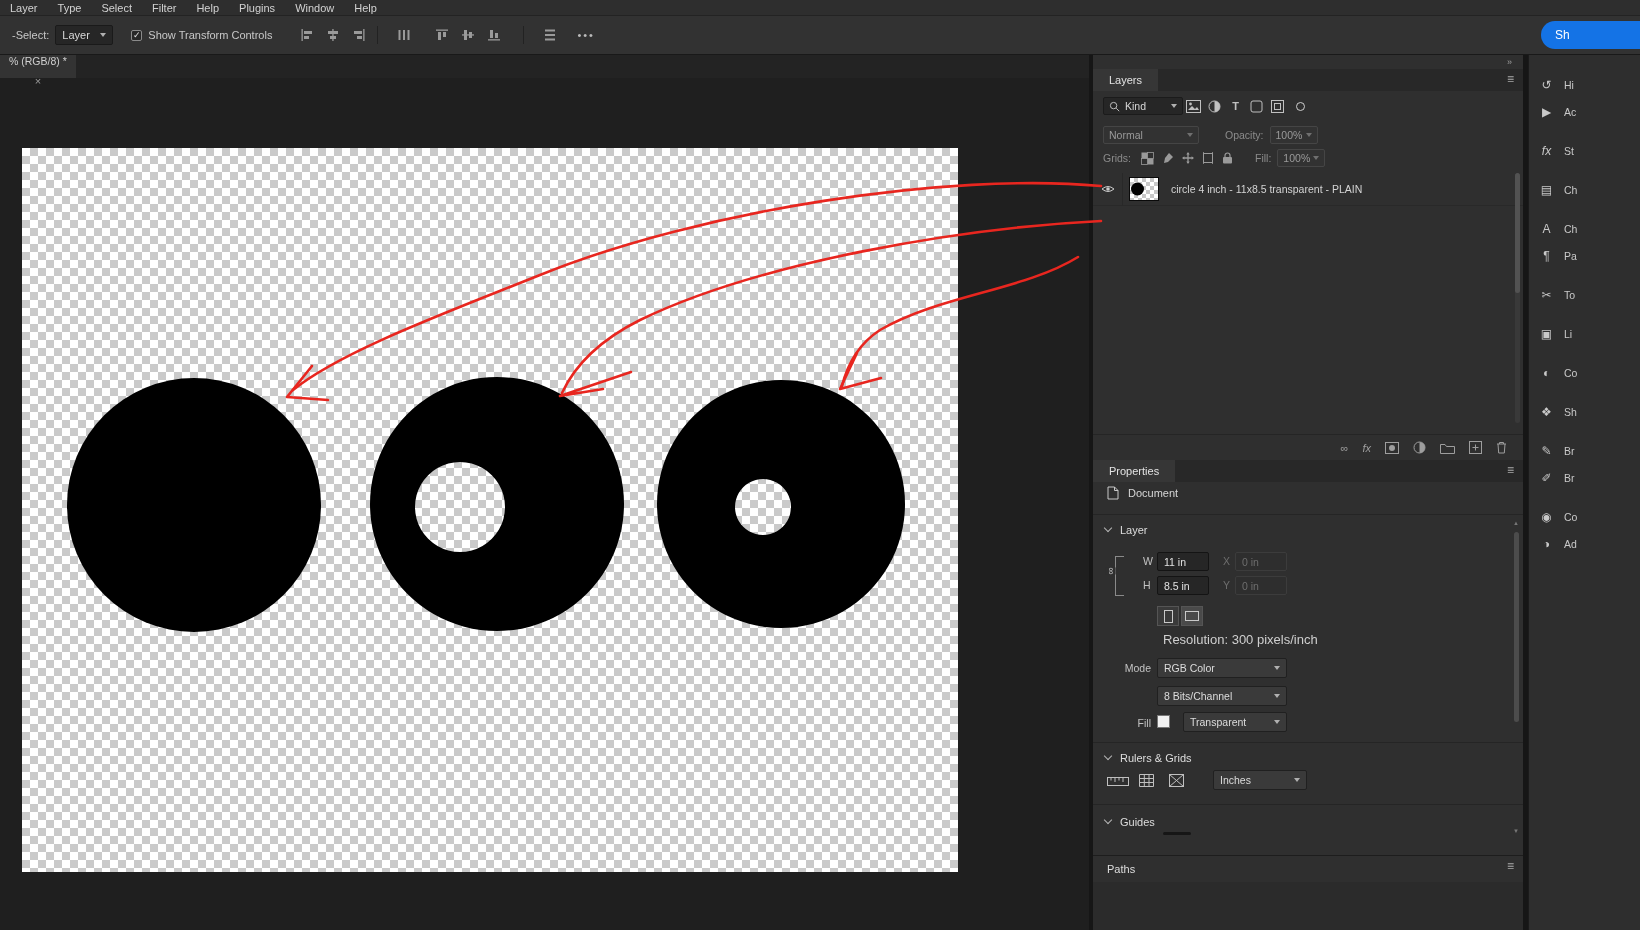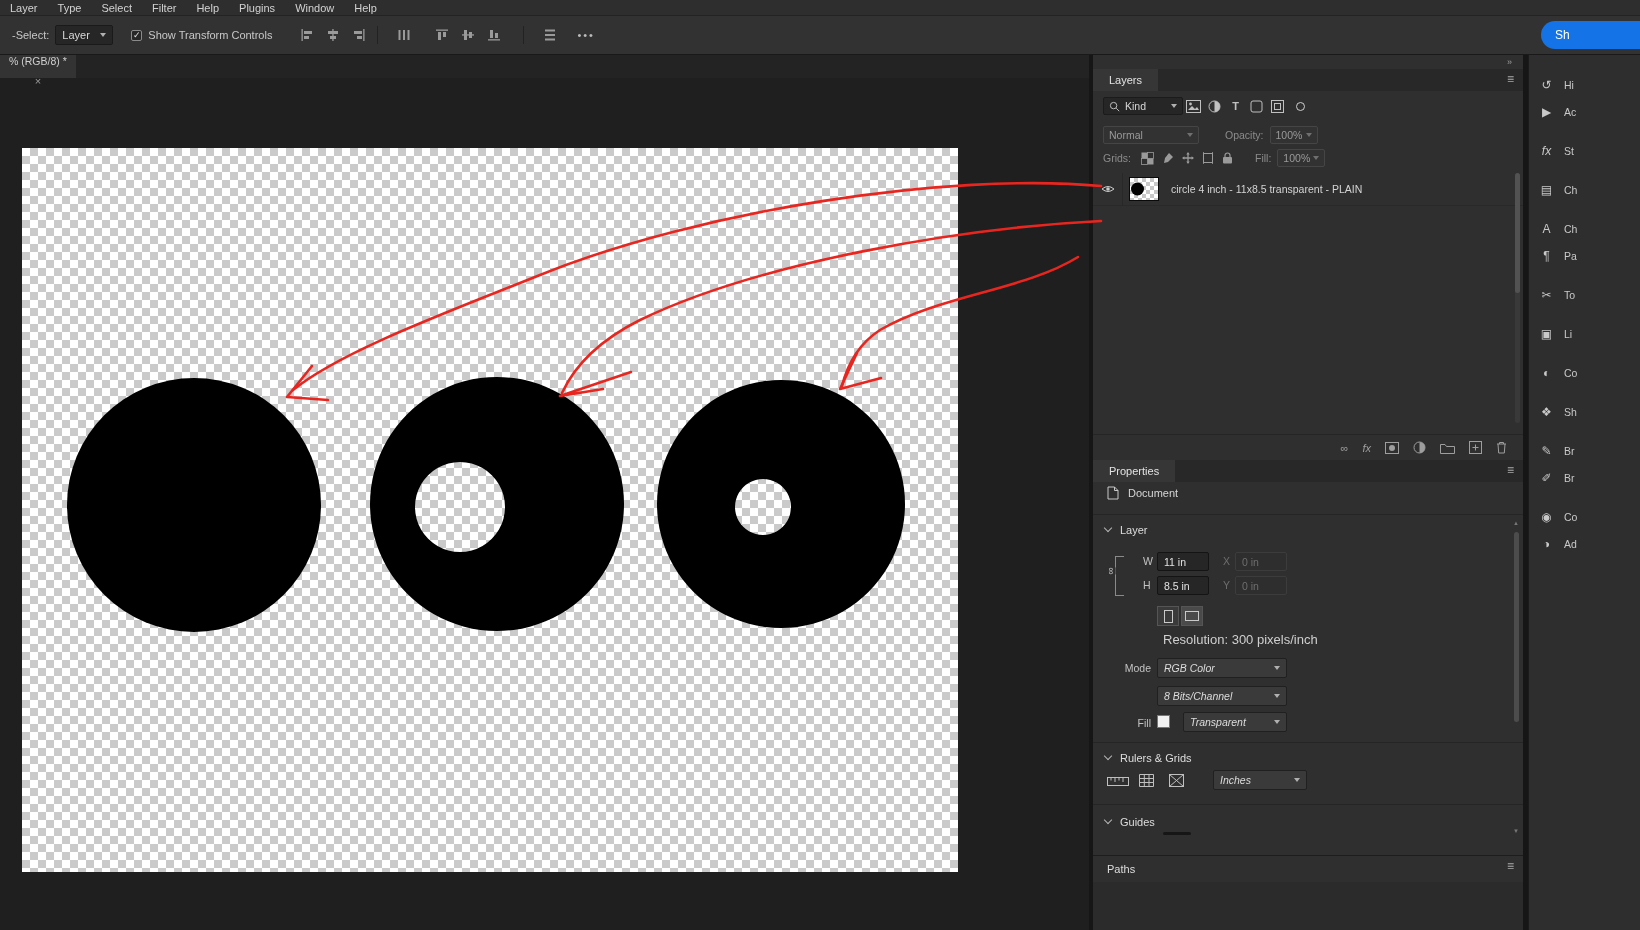--- a/index.html
+++ b/index.html
@@ -104,21 +104,21 @@
   .wh-chain { position:absolute; left:14px; top:106px; font-size:10px; color:#c5c5c5;
               transform:rotate(90deg); background:#2f2f2f; line-height:10px; }
   .orient-btn { position:absolute; width:22px; height:20px; background:#3a3a3a; border:1px solid #555;
                 display:flex; align-items:center; justify-content:center; }
   .orient-btn.active { background:#4a4a4a; }
   .pg-portrait { width:9px; height:13px; border:1px solid #c9c9c9; }
   .pg-landscape { width:14px; height:10px; border:1px solid #c9c9c9; }
   .res-text { position:absolute; left:70px; top:172px; font-size:13px; color:#cfcfcf; }
   .sel { position:absolute; height:20px; background:#3a3a3a; border:1px solid #202020; border-radius:2px;
          font-size:10.5px; color:#dcdcdc; display:flex; align-items:center; justify-content:space-between;
-         padding:0 6px;font-style:italic; }
+         padding:0 6px; }
   .swatch { position:absolute; width:13px; height:13px; background:#f2f2f2; border:1px solid #777; }
   .guides-dash { position:absolute; left:70px; top:372px; width:28px; height:3px; background:#161616; border-radius:2px; }
   .pp-scroll-up { position:absolute; right:4px; top:60px; font-size:6px; color:#777; }
   .pp-scroll-dn { position:absolute; right:4px; top:368px; font-size:6px; color:#777; }
   .pp-scroll-thumb { position:absolute; right:4px; top:72px; width:5px; height:190px; background:#4c4c4c; border-radius:3px; }
 
   #paths-panel { position:absolute; top:800px; left:0; width:430px; height:75px; background:#2b2b2b;
                  border-top:1px solid #1d1d1d; }
   .paths-head { height:26px; background:#2f2f2f; display:flex; align-items:center; padding:0 14px;
                 font-size:11px; color:#dedede; position:relative; }

